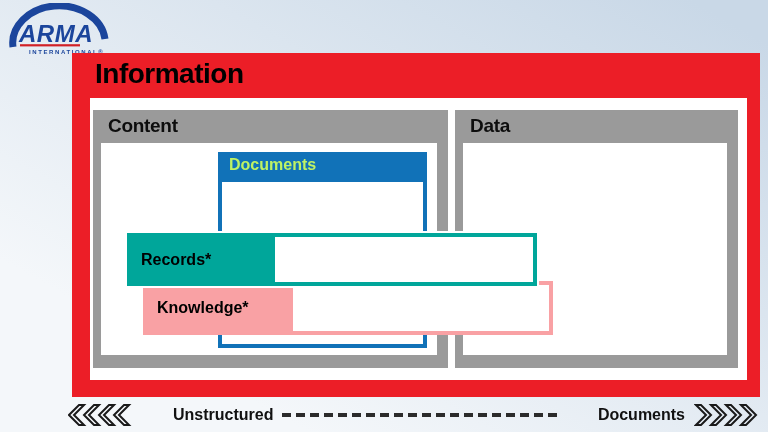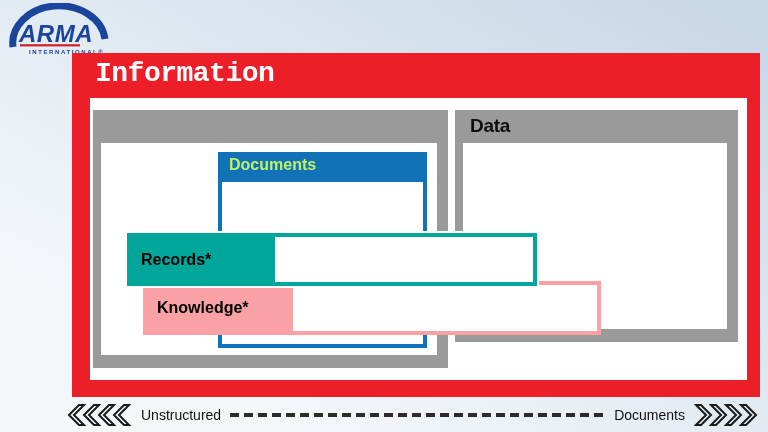--- a/index.html
+++ b/index.html
@@ -19,37 +19,37 @@
   }
   
   .logo{position:absolute;left:6px;top:3px;width:110px;height:54px;}
   
   .red-box{
     position:absolute;left:72px;top:53px;width:688px;height:344px;
     background:var(--red);
   }
   .red-title{
     position:absolute;left:23px;top:5px;
-    font-size:28px;font-weight:700;letter-spacing:-0.5px;color:#ffffff;font-family:Liberation Mono, monospace;
+    font-size:28px;font-weight:700;letter-spacing:-0.5px;color:#000000;
   }
   .red-inner{
     position:absolute;left:18px;top:45px;right:13px;bottom:17px;
     background:#fff;
   }
   
   .gray-box{position:absolute;background:var(--gray);z-index:1;}
   .gray-box .frame-title{
     position:absolute;left:15px;top:5px;
     font-size:19px;font-weight:700;letter-spacing:-0.3px;color:#0d0d0d;
   }
   .gray-box .frame-body{
     position:absolute;left:8px;top:33px;right:11px;bottom:13px;background:#fff;
   }
   .content-box{left:93px;top:110px;width:355px;height:258px;}
-  .data-box{left:455px;top:110px;width:283px;height:232px;}
+  .data-box{left:455px;top:110px;width:283px;height:258px;}
   
   .documents-box{
     position:absolute;left:218px;top:152px;width:209px;height:196px;
     background:var(--blue);z-index:2;
   }
   .documents-box .doc-title{
     position:absolute;left:11px;top:4px;
     font-size:16px;font-weight:700;color:#bef264;
   }
   .documents-box .doc-body{
@@ -61,30 +61,30 @@
   .bar .bar-label{
     position:absolute;left:14px;top:0;bottom:0;display:flex;align-items:center;
     font-size:16px;font-weight:700;color:#000;
   }
   .records-bar{
     left:127px;top:233px;width:410px;height:53px;background:var(--teal);
     z-index:4;box-shadow:0 0 0 2px #fff;
   }
   .records-bar .bar-body{left:148px;}
   .knowledge-bar{
-    left:143px;top:281px;width:458px;height:54px;background:var(--pink);
+    left:143px;top:281px;width:410px;height:54px;background:var(--pink);
     z-index:3;
   }
   .knowledge-bar .bar-body{left:150px;}
   
   .axis{
     position:absolute;left:68px;top:403px;width:690px;height:24px;
     display:flex;align-items:center;gap:9px;
   }
-  .axis .axis-label{font-size:14px;font-weight:400;color:#111;white-space:nowrap;}
+  .axis .axis-label{font-size:16px;font-weight:700;color:#111;white-space:nowrap;margin-left:32px;}
   .axis .dash-line{
     flex:1;height:4px;
     background:repeating-linear-gradient(90deg,#2b2b2b 0 9px,transparent 9px 14px);
   }
   .chev{flex:0 0 auto;display:block;}
 </style>
 </head>
 <body>
 
 <div class="stage">
@@ -95,20 +95,21 @@
     <rect x="14" y="41.2" width="60" height="2.2" fill="#D12026"></rect>
     <text x="23" y="50.5" font-size="6" font-weight="bold" letter-spacing="1.6" fill="#1B459C" font-family="Liberation Sans, sans-serif">INTERNATIONAL®</text>
   </svg>
 
   <div class="red-box">
     <div class="red-title">Information</div>
     <div class="red-inner"></div>
   </div>
 
   <div class="gray-box content-box">
+    <div class="frame-title">Content</div>
     <div class="frame-body"></div>
   </div>
 
   <div class="gray-box data-box">
     <div class="frame-title">Data</div>
     <div class="frame-body"></div>
   </div>
 
   <div class="documents-box">
     <div class="doc-title">Documents</div>

